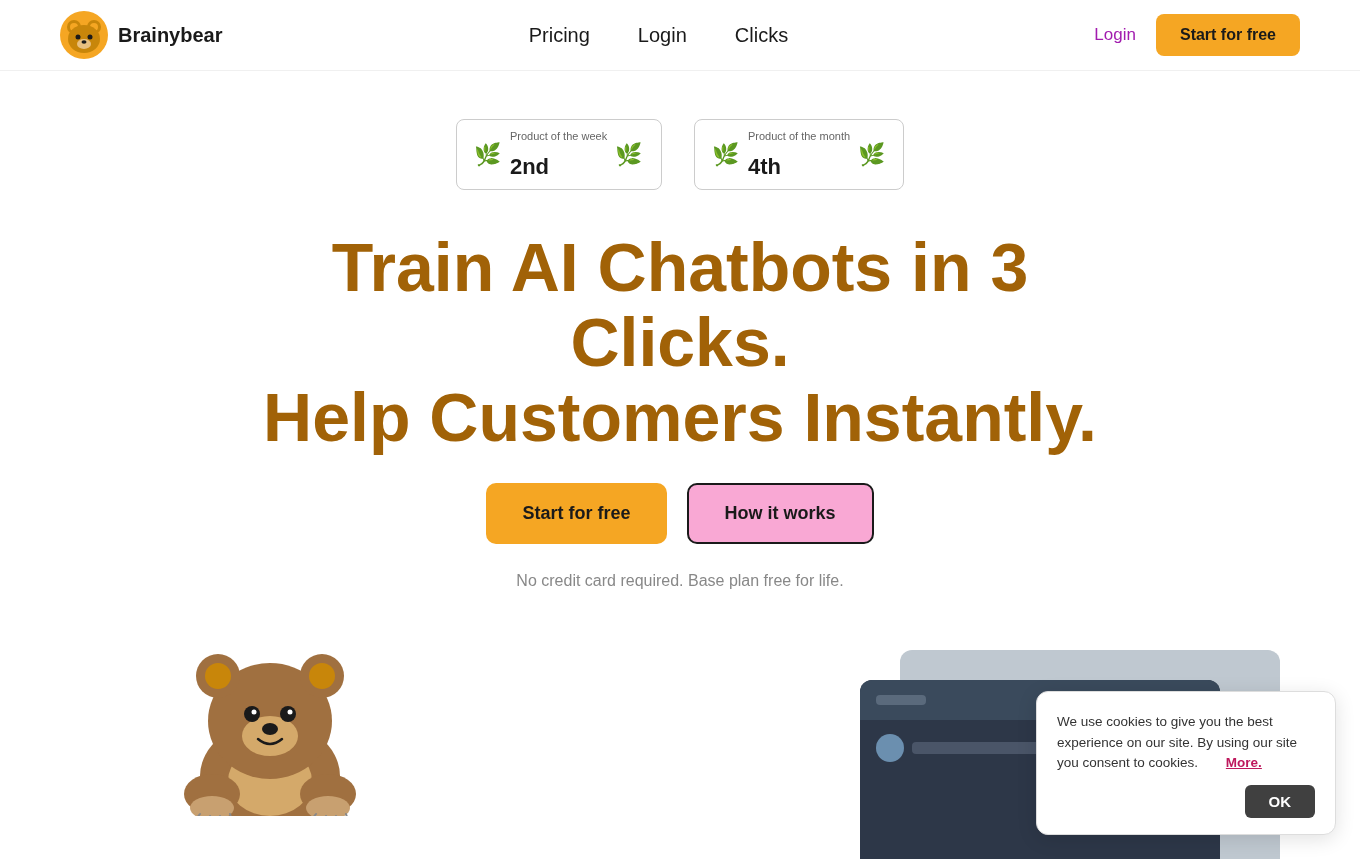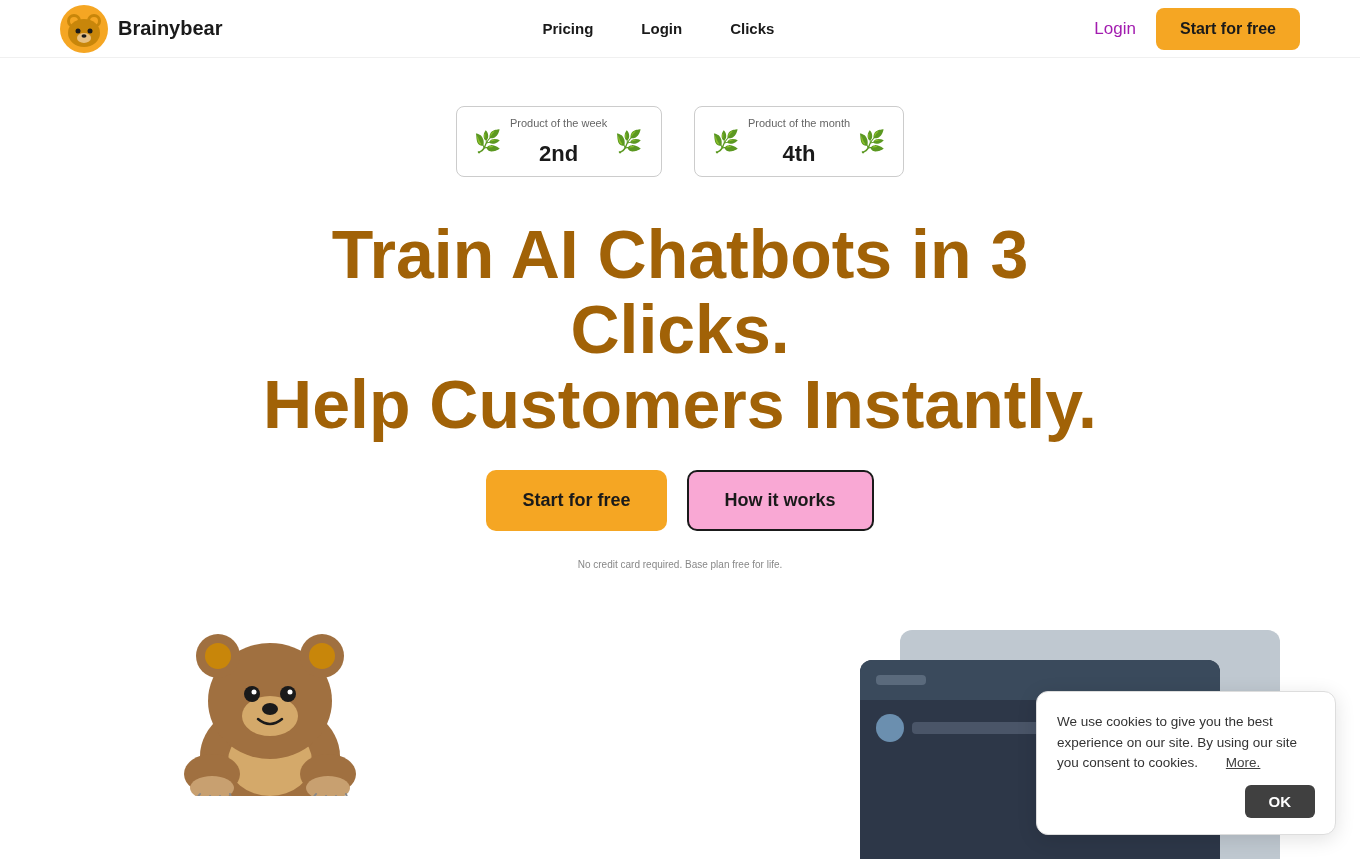--- a/index.html
+++ b/index.html
@@ -1,31 +1,31 @@
 <!DOCTYPE html>
 <html><head>
   <meta charset="utf-8">
   <style>
     * { margin: 0; padding: 0; box-sizing: border-box; }
     body { font-family: -apple-system, BlinkMacSystemFont, 'Segoe UI', sans-serif; background: #fff; color: #1a1a1a; overflow-x: hidden; }
 
     
     nav {
       display: flex; align-items: center; justify-content: space-between;
-      padding: 0 60px; height: 58px; border-bottom: 1px solid #f0f0f0;
+      padding: 0 60px; height: 71px; border-bottom: 1px solid #f0f0f0;
       position: sticky; top: 0; background: #fff; z-index: 100;
     }
     .nav-logo { display: flex; align-items: center; gap: 10px; text-decoration: none; }
     .nav-logo-icon {
       width: 48px; height: 48px; border-radius: 50%; background: #f5a623;
       display: flex; align-items: center; justify-content: center; overflow: hidden;
     }
     .nav-logo-text { font-size: 20px; font-weight: 700; color: #1a1a1a; }
     .nav-links { display: flex; align-items: center; gap: 48px; }
-    .nav-link { text-decoration: none; color: #1a1a1a; font-size: 15px; font-weight: 700; }
+    .nav-link { text-decoration: none; color: #1a1a1a; font-size: 20px; font-weight: 400; }
     .nav-actions { display: flex; align-items: center; gap: 20px; }
     .btn-login { text-decoration: none; color: #a21caf; font-size: 17px; font-weight: 500; }
     .btn-start-nav {
       background: #f5a623; color: #1a1a1a; border: none; border-radius: 8px;
       padding: 12px 24px; font-size: 16px; font-weight: 700; cursor: pointer;
       text-decoration: none; display: inline-block;
     }
 
     
     .hero {
@@ -34,21 +34,21 @@
     }
 
     
     .badges { display: flex; gap: 32px; margin-bottom: 40px; align-items: center; }
     .badge {
       display: flex; align-items: center; gap: 8px;
       border: 1.5px solid #ccc; border-radius: 8px;
       padding: 10px 18px; min-width: 160px;
     }
     .badge-laurel { font-size: 22px; color: #888; line-height: 1; }
-    .badge-text { display: flex; flex-direction: column; align-items: center; }
+    .badge-text { display: flex; flex-direction: column; align-items: flex-start; }
     .badge-label { font-size: 11px; color: #666; font-weight: 400; }
     .badge-rank { font-size: 22px; font-weight: 800; color: #1a1a1a; line-height: 1.1; margin-top: 13px; }
 
     
     .hero-headline {
       font-size: 68px; font-weight: 900; line-height: 1.1;
       color: #a16207; max-width: 920px; margin-bottom: 28px;
     }
     .hero-sub {
       font-size: 19px; color: #333; max-width: 680px; line-height: 1.6; margin-bottom: 40px;
@@ -59,21 +59,21 @@
     .cta-row { display: flex; gap: 20px; margin-bottom: 28px; }
     .btn-primary {
       background: #f5a623; color: #1a1a1a; border: none; border-radius: 10px;
       padding: 18px 36px; font-size: 18px; font-weight: 700; cursor: pointer;
     }
     .btn-secondary {
       background: #f9a8d4; color: #1a1a1a; border: 2px solid #1a1a1a; border-radius: 10px;
       padding: 18px 36px; font-size: 18px; font-weight: 600; cursor: pointer;
     }
 
-    .hero-note { font-size: 10px; color: #888; margin-bottom: 40px; }
+    .hero-note { font-size: 16px; color: #888; margin-bottom: 40px; }
 
     
     .hero-illustration {
       width: 100%; max-width: 1200px; position: relative;
       height: 280px; display: flex; align-items: flex-end; justify-content: space-between;
     }
 
     
     .bear-container {
       position: relative; width: 340px; height: 260px; flex-shrink: 0;
@@ -100,21 +100,21 @@
     
     .cookie-banner {
       position: fixed; bottom: 24px; right: 24px;
       background: #fff; border: 1px solid #ddd; border-radius: 12px;
       padding: 20px 20px 16px; max-width: 300px;
       box-shadow: 0 4px 20px rgba(0,0,0,0.12);
       z-index: 999;
       display: flex; flex-direction: column; gap: 12px;
     }
     .cookie-text { font-size: 13.5px; color: #333; line-height: 1.5; }
-    .cookie-text a { color: #404040; font-weight: 400; padding-left: 24px; }
+    .cookie-text a { color: #be185d; font-weight: 700; padding-left: 24px; }
     .cookie-footer { display: flex; justify-content: flex-end; }
     .btn-ok {
       background: #404040; color: #fff; border: none; border-radius: 6px;
       padding: 8px 24px; font-size: 15px; font-weight: 600; cursor: pointer;
     }
   </style>
 </head>
 <body>
 
 <nav>

